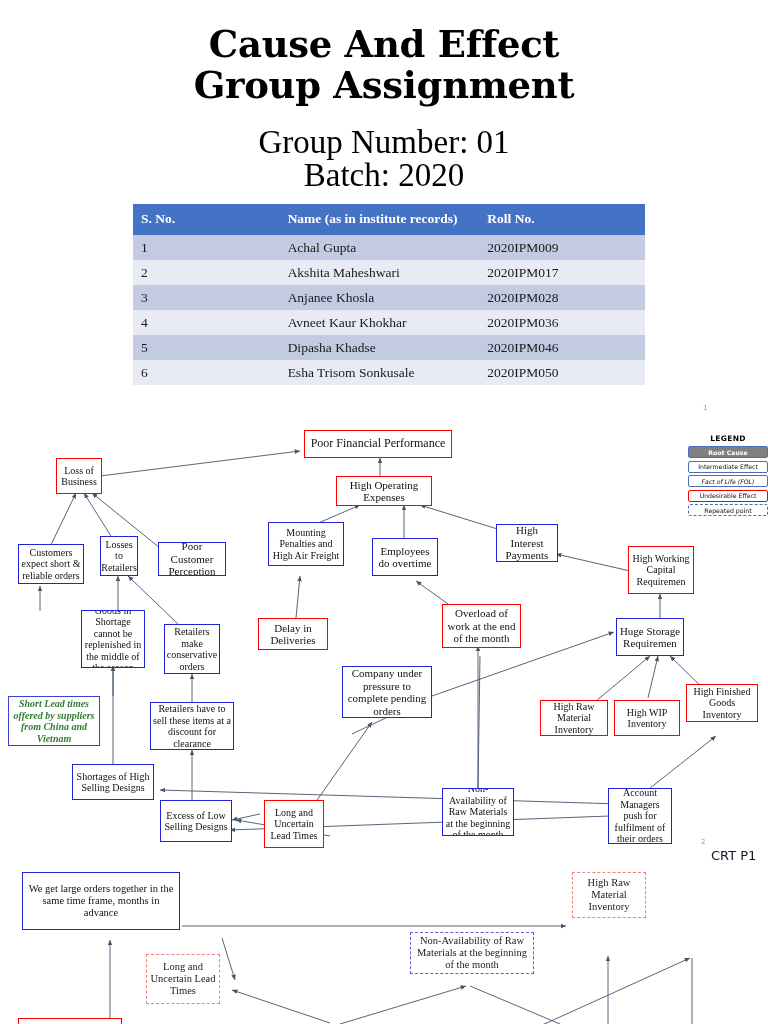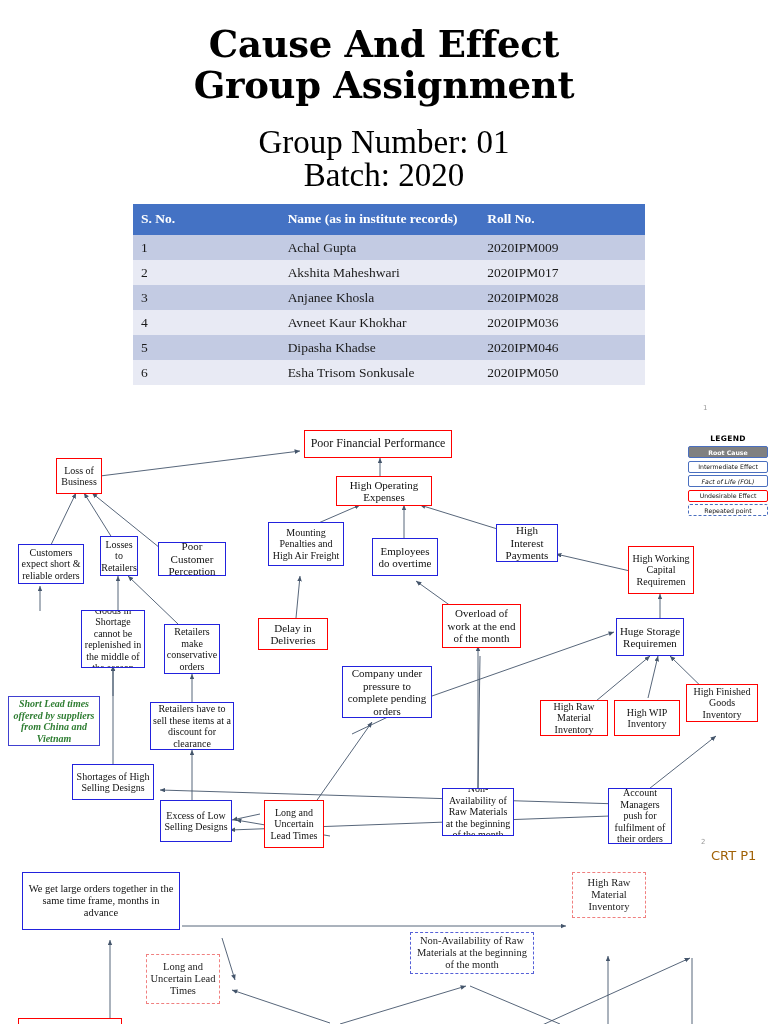--- a/index.html
+++ b/index.html
@@ -47,21 +47,21 @@
   .lg-item{height:12px;margin-bottom:2.5px;border-radius:2px;display:flex;align-items:center;
            justify-content:center;font-family:"DejaVu Sans", sans-serif;font-size:6.2px;
            background:#fff;color:#111;box-sizing:border-box;}
   .lg-root{background:#808080;color:#fff;border:1px solid #4A6FBF;font-weight:bold;}
   .lg-int{border:1px solid #4A6FBF;}
   .lg-fol{border:1px solid #4A6FBF;font-style:italic;}
   .lg-ude{border:1.4px solid #FF0000;}
   .lg-rep{border:1.4px dashed #4A6FBF;}
 
   .pagenum{position:absolute;font-family:"DejaVu Sans", sans-serif;font-size:7px;color:#9a9a9a;z-index:8;}
-  .slidelabel{position:absolute;font-family:"DejaVu Sans", sans-serif;font-size:13px;color:#a16207;z-index:8;}
+  .slidelabel{position:absolute;font-family:"DejaVu Sans", sans-serif;font-size:13px;color:#0f172a;z-index:8;}
 
   
   #slide2{position:absolute;left:0;top:858px;width:768px;height:166px;overflow:hidden;}
   #slide2-svg{position:absolute;left:0;top:0;width:768px;height:166px;}
   #slide2 .node{font-size:10.5px;line-height:12px;}
 </style>
 </head>
 <body>
 
 <div id="title-block">

